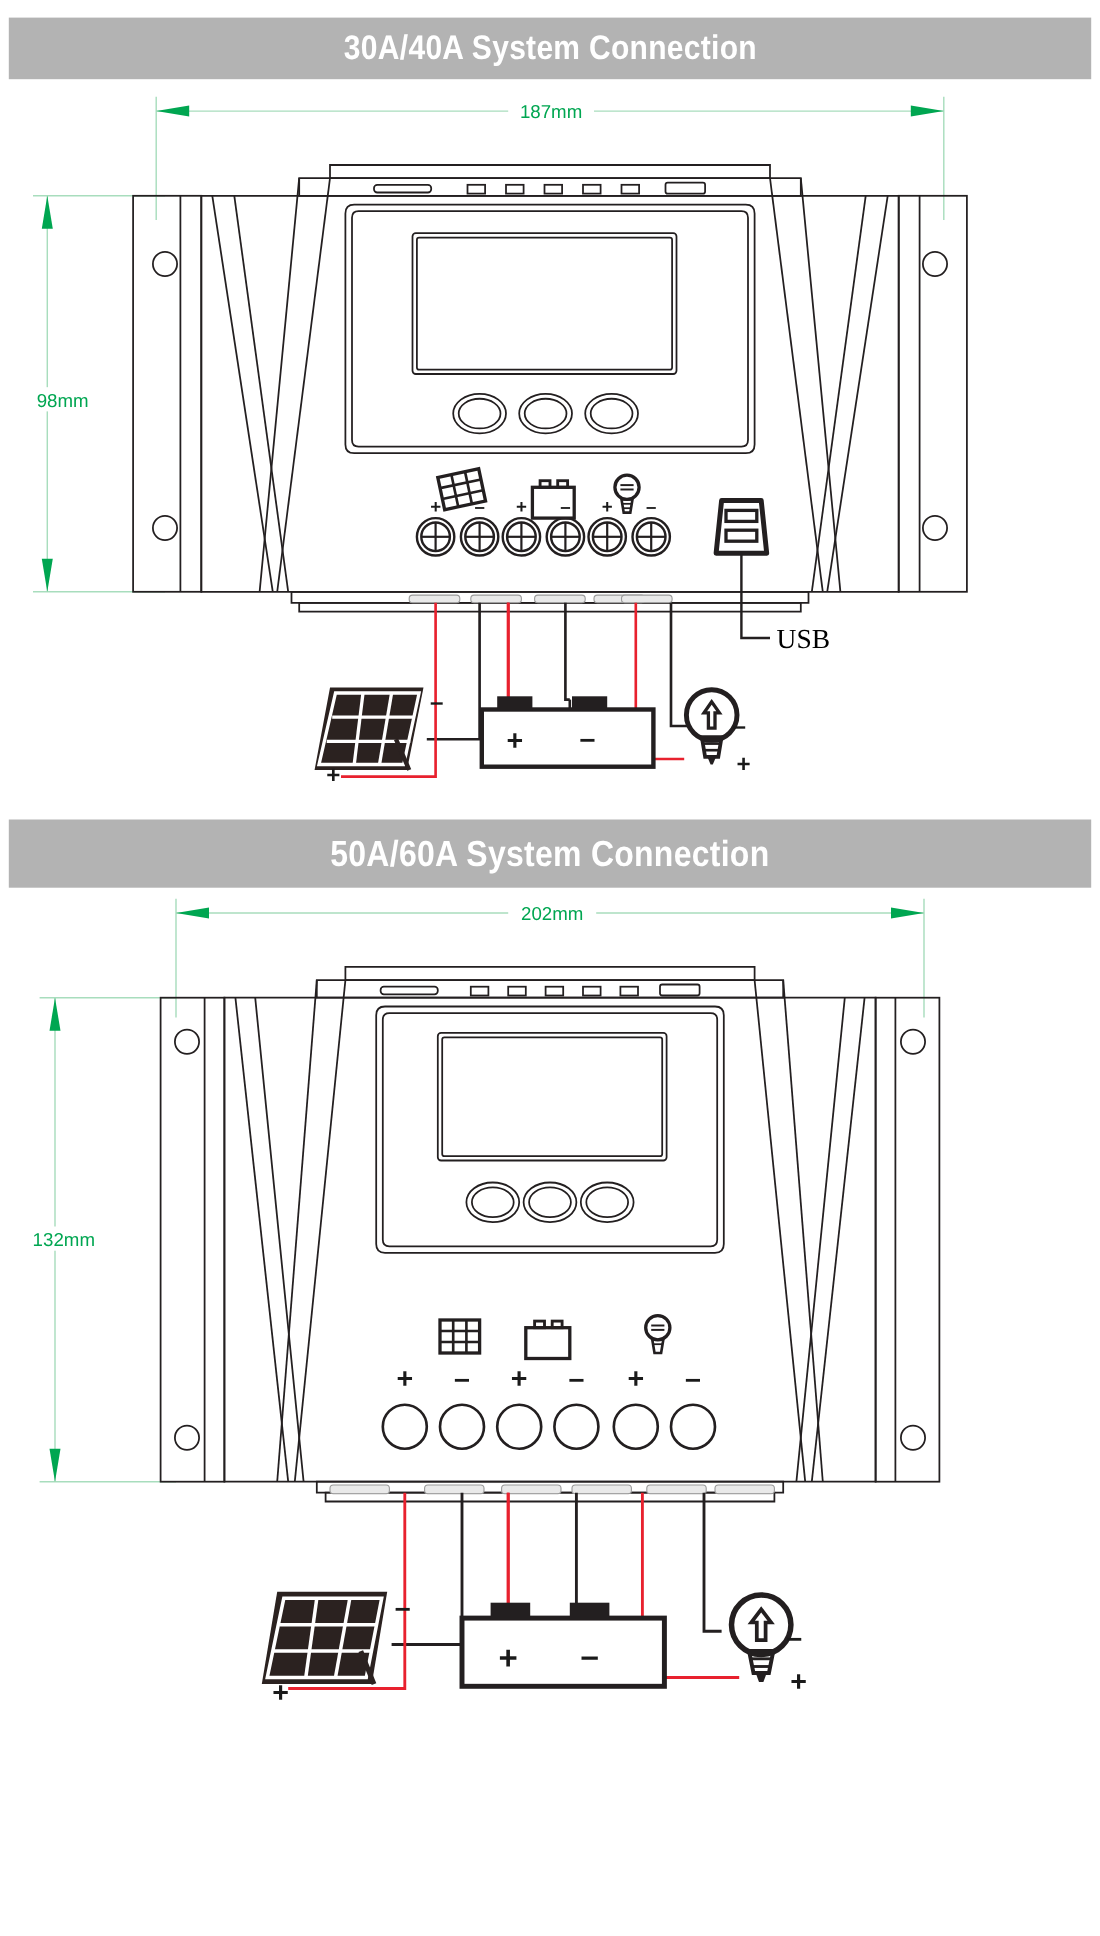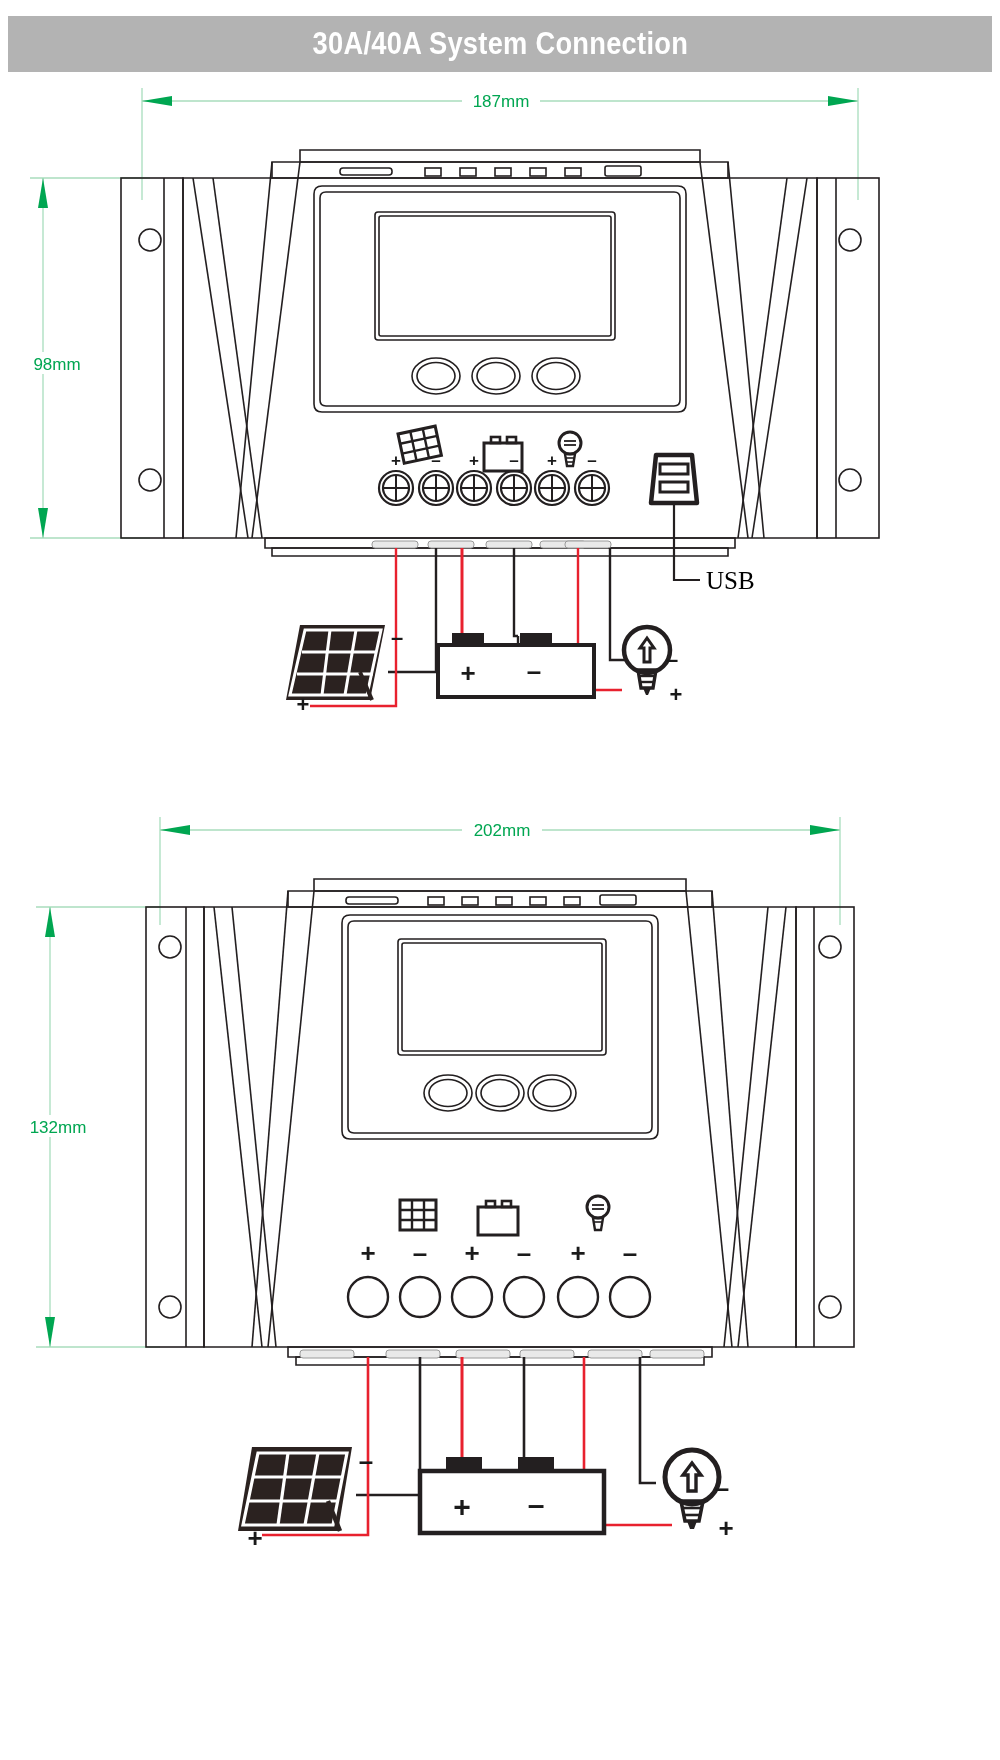--- a/index.html
+++ b/index.html
@@ -240,20 +240,23 @@
       <path d="M643,688 L651,688 L648,695 L646,695 Z" fill="#231f20"></path>
       <text class="pmbig" x="672" y="667" text-anchor="middle">–</text>
       <text class="pmbig" x="676" y="702" text-anchor="middle">+</text>
     </g>
 
   </svg>
 </div>
 
 <div class="section" style="top:735px;height:1025px;">
 
+  <div class="banner" style="top:10px;height:62px;">
+    <span class="banner-text" style="font-size:33px;">50A/60A System Connection</span>
+  </div>
 
   <svg class="stage" width="1000" height="1025" viewBox="0 0 1000 1025">
 
     <g>
       <line x1="160" y1="82" x2="160" y2="190" stroke="#a8ddbd" stroke-width="1.3"></line>
       <line x1="840" y1="82" x2="840" y2="190" stroke="#a8ddbd" stroke-width="1.3"></line>
       <line x1="160" y1="95" x2="840" y2="95" stroke="#a8ddbd" stroke-width="1.3"></line>
       <polygon points="160,95 190,90 190,100" fill="#00a651"></polygon>
       <polygon points="840,95 810,90 810,100" fill="#00a651"></polygon>
       <rect x="462" y="84" width="80" height="22" fill="#fff"></rect>

